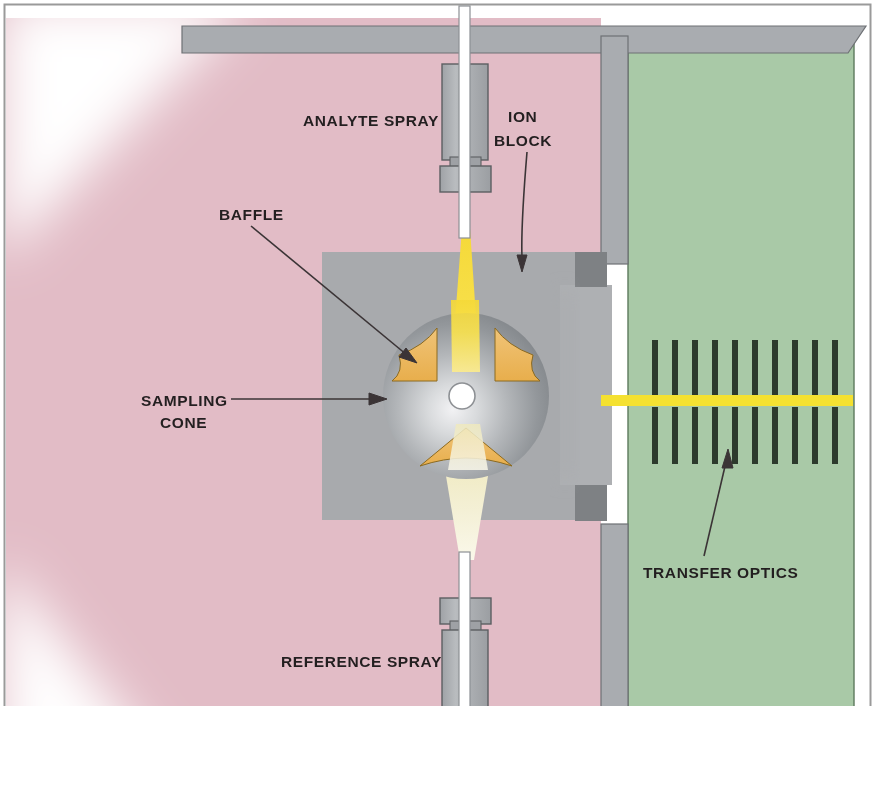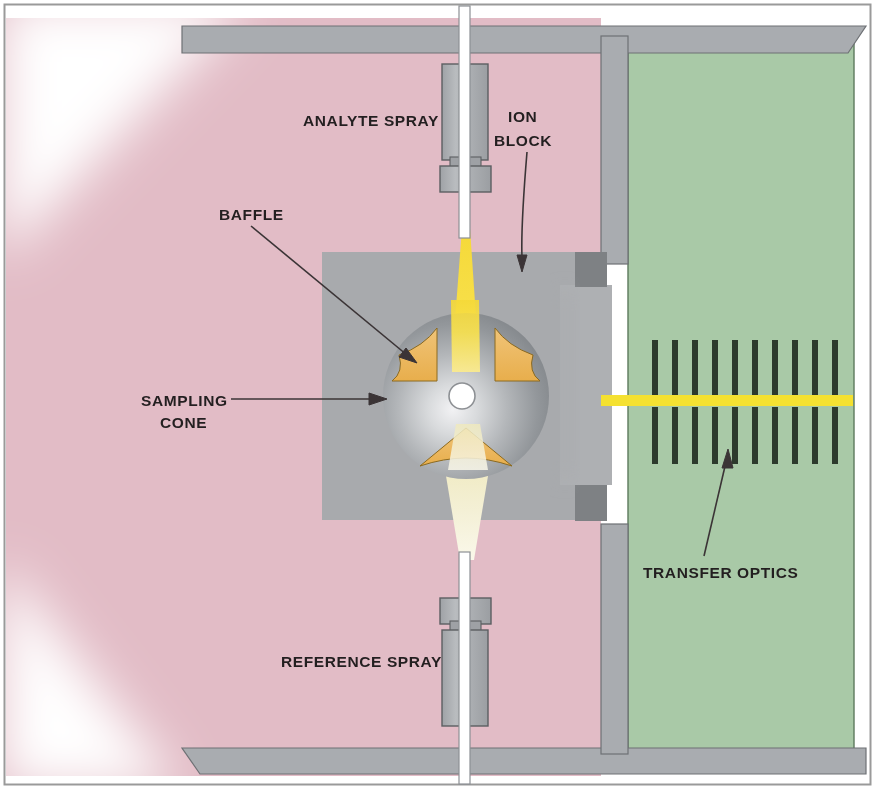--- a/index.html
+++ b/index.html
@@ -7,21 +7,21 @@
     margin: 0;
     padding: 0;
     background: #ffffff;
   }
   body {
     font-family: "Liberation Sans", sans-serif;
   }
   #figure {
     position: relative;
     width: 875px;
-    height: 789px;
+    height: 706px;
     overflow: hidden;
     background: #ffffff;
   }
   #figure svg {
     display: block;
   }
   .lbl {
     font-family: "Liberation Sans", sans-serif;
     font-weight: bold;
     font-size: 15.5px;

